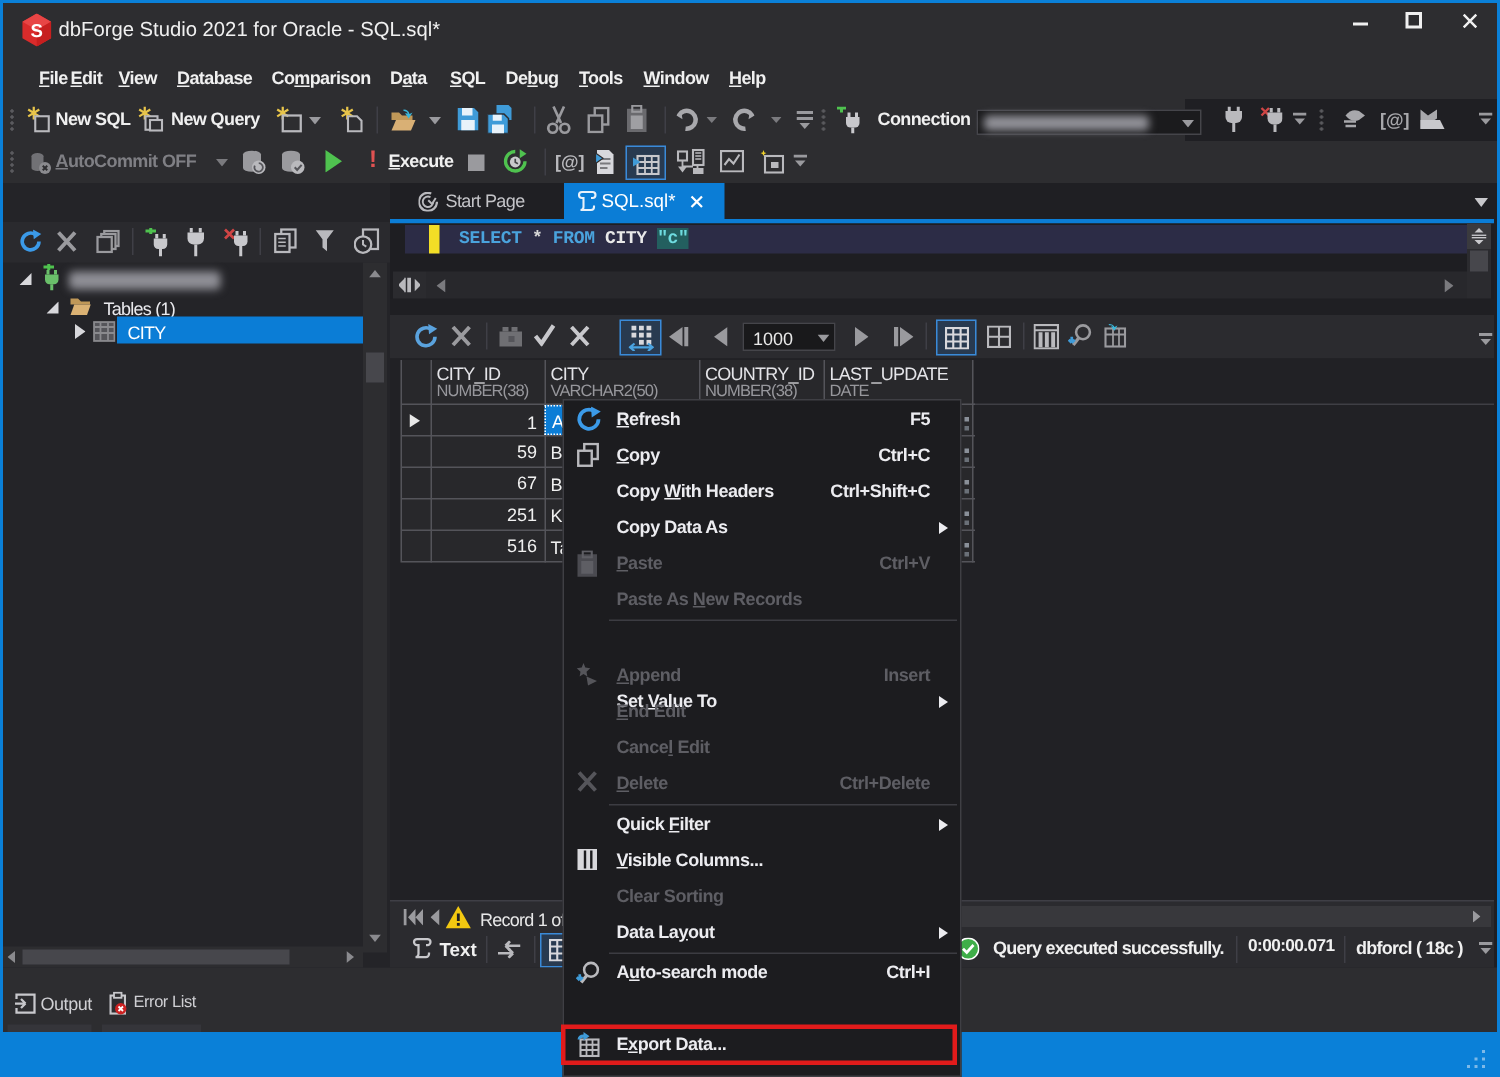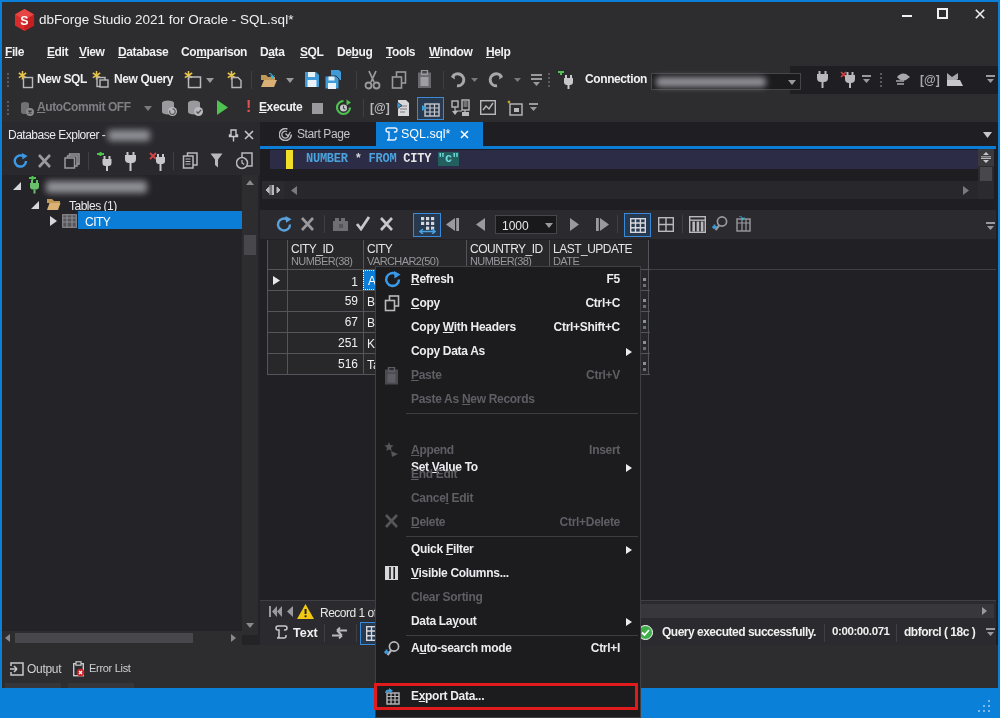--- a/index.html
+++ b/index.html
@@ -32,21 +32,21 @@
     <div class="abs" style="left:39px;top:12px;font-size:13.5px;color:#f0f0f0;">dbForge Studio 2021 for Oracle - SQL.sql*</div>
 
     <div class="abs" style="left:902px;top:15px;width:10px;height:2px;background:#f0f0f0;"></div>
     <div class="abs" style="left:937px;top:8px;width:11px;height:11px;border:2px solid #f0f0f0;"></div>
     <svg class="abs" style="left:975px;top:9px;" width="10" height="10" viewBox="0 0 10 10">
       <path d="M0.8,0.8 L9.2,9.2 M9.2,0.8 L0.8,9.2" stroke="#f0f0f0" stroke-width="1.6"></path>
     </svg>
   </div>
 
   <div class="abs bar" style="left:0;top:38px;width:1000px;height:28px;">
-    <div class="abs lb" style="top:7px;left:5px;"><u>F</u>ile</div>
+    <div class="abs lb" style="top:7px;left:26px;"><u>F</u>ile</div>
     <div class="abs lb" style="top:7px;left:47px;"><u>E</u>dit</div>
     <div class="abs lb" style="top:7px;left:79px;"><u>V</u>iew</div>
     <div class="abs lb" style="top:7px;left:118px;"><u>D</u>atabase</div>
     <div class="abs lb" style="top:7px;left:181px;">Co<u>m</u>parison</div>
     <div class="abs lb" style="top:7px;left:260px;">D<u>a</u>ta</div>
     <div class="abs lb" style="top:7px;left:300px;"><u>S</u>QL</div>
     <div class="abs lb" style="top:7px;left:337px;">De<u>b</u>ug</div>
     <div class="abs lb" style="top:7px;left:386px;"><u>T</u>ools</div>
     <div class="abs lb" style="top:7px;left:429px;"><u>W</u>indow</div>
     <div class="abs lb" style="top:7px;left:486px;"><u>H</u>elp</div>
@@ -257,30 +257,20 @@
       <rect x="8" y="9" width="5" height="4" fill="#b9b9bd"></rect>
     </svg>
     <svg class="abs" style="left:529px;top:9px;" width="9" height="10" viewBox="0 0 9 10">
       <rect x="0" y="0" width="9" height="2" fill="#9a9a9e"></rect>
         <path d="M1,4 8,4 4.5,8Z" fill="#9a9a9e"></path>
     </svg>
   </div>
 
   <div class="abs" style="left:0;top:122px;width:260px;height:523px;background:#242428;" id="leftpanel">
 
-    <div class="abs" style="left:0;top:0;width:260px;height:26px;background:#2a2a2e;">
-      <div class="abs" style="left:8px;top:6px;font-size:12px;letter-spacing:-0.5px;color:#eaeaee;">Database Explorer -</div>
-      <div class="abs" style="left:108px;top:8px;width:42px;height:11px;background:#8f8f96;filter:blur(3px);border-radius:3px;"></div>
-      <svg class="abs" style="left:228px;top:7px;" width="11" height="13" viewBox="0 0 11 13">
-        <path d="M3,1 h5 v5 h1.5 v1.5 h-8 V6 H3 Z M5.5,7.5 v5" stroke="#c8c8cc" stroke-width="1.4" fill="none"></path>
-      </svg>
-      <svg class="abs" style="left:244px;top:8px;" width="10" height="10" viewBox="0 0 10 10">
-        <path d="M1,1 L9,9 M9,1 L1,9" stroke="#c8c8cc" stroke-width="1.6"></path>
-      </svg>
-    </div>
 
     <div class="abs" style="left:0;top:26px;width:260px;height:27px;background:#2a2a2e;">
       <svg class="abs" style="left:13px;top:5px;" width="15" height="16" viewBox="0 0 15 16">
         <path d="M13,8 a5.6,5.6 0 1 1 -2.5,-4.7" fill="none" stroke="#3b9ae8" stroke-width="2.4"></path>
         <path d="M9,0 L14.5,3 9.5,6.5 Z" fill="#3b9ae8"></path>
       </svg>
       <svg class="abs" style="left:37px;top:6px;" width="15" height="14" viewBox="0 0 15 14">
         <path d="M2,1 L13,13 M13,1 L2,13" stroke="#9a9a9e" stroke-width="2.6"></path>
       </svg>
       <svg class="abs" style="left:64px;top:5px;" width="16" height="16" viewBox="0 0 16 16">
@@ -392,21 +382,21 @@
   </div>
   <svg class="abs" style="left:983px;top:132px;" width="9" height="6" viewBox="0 0 9 6">
       <path d="M0,0 9,0 4.5,6Z" fill="#c8c8cc"></path>
     </svg>
 
   <div class="abs" style="left:260px;top:146px;width:736px;height:3px;background:#0b7dd6;"></div>
 
   <div class="abs" style="left:260px;top:149px;width:736px;height:50px;background:#1e1e22;">
     <div class="abs" style="left:10px;top:1px;width:708px;height:19px;background:#2c2c46;"></div>
     <div class="abs" style="left:26px;top:1px;width:7px;height:19px;background:#f2de26;"></div>
-    <div class="abs" style="left:46px;top:3px;font-family:'Liberation Mono',monospace;font-size:12px;letter-spacing:-0.25px;font-weight:bold;white-space:pre;"><span style="color:#4aa3dd;">NUMBER</span><span style="color:#d8d8d8;"> * </span><span style="color:#4aa3dd;">FROM</span><span style="color:#e8e8e8;"> CITY </span><span style="color:#6fdce0;background:#235f5f;">"c"</span></div>
+    <div class="abs" style="left:46px;top:3px;font-family:'Liberation Mono',monospace;font-size:12px;letter-spacing:-0.25px;font-weight:bold;white-space:pre;"><span style="color:#4aa3dd;">SELECT</span><span style="color:#d8d8d8;"> * </span><span style="color:#4aa3dd;">FROM</span><span style="color:#e8e8e8;"> CITY </span><span style="color:#6fdce0;background:#235f5f;">"c"</span></div>
 
     <div class="abs" style="left:2px;top:32px;width:22px;height:18px;background:#2b2b2f;">
       <svg class="abs" style="left:4px;top:4px;" width="14" height="10" viewBox="0 0 14 10">
         <path d="M4,0 L4,10 M0,5 L3,2 V8 Z M14,5 L11,2 V8 Z" fill="#b9b9bd" stroke="#b9b9bd" stroke-width="1"></path>
         <rect x="5.5" y="0" width="2.5" height="10" fill="#b9b9bd"></rect>
       </svg>
     </div>
     <div class="abs" style="left:24px;top:32px;width:694px;height:18px;background:#28282c;">
       <svg class="abs" style="left:7px;top:5px;" width="6" height="9" viewBox="0 0 6 9">
           <path d="M6,0 V9 L0,4.5Z" fill="#7a7a7e"></path>

